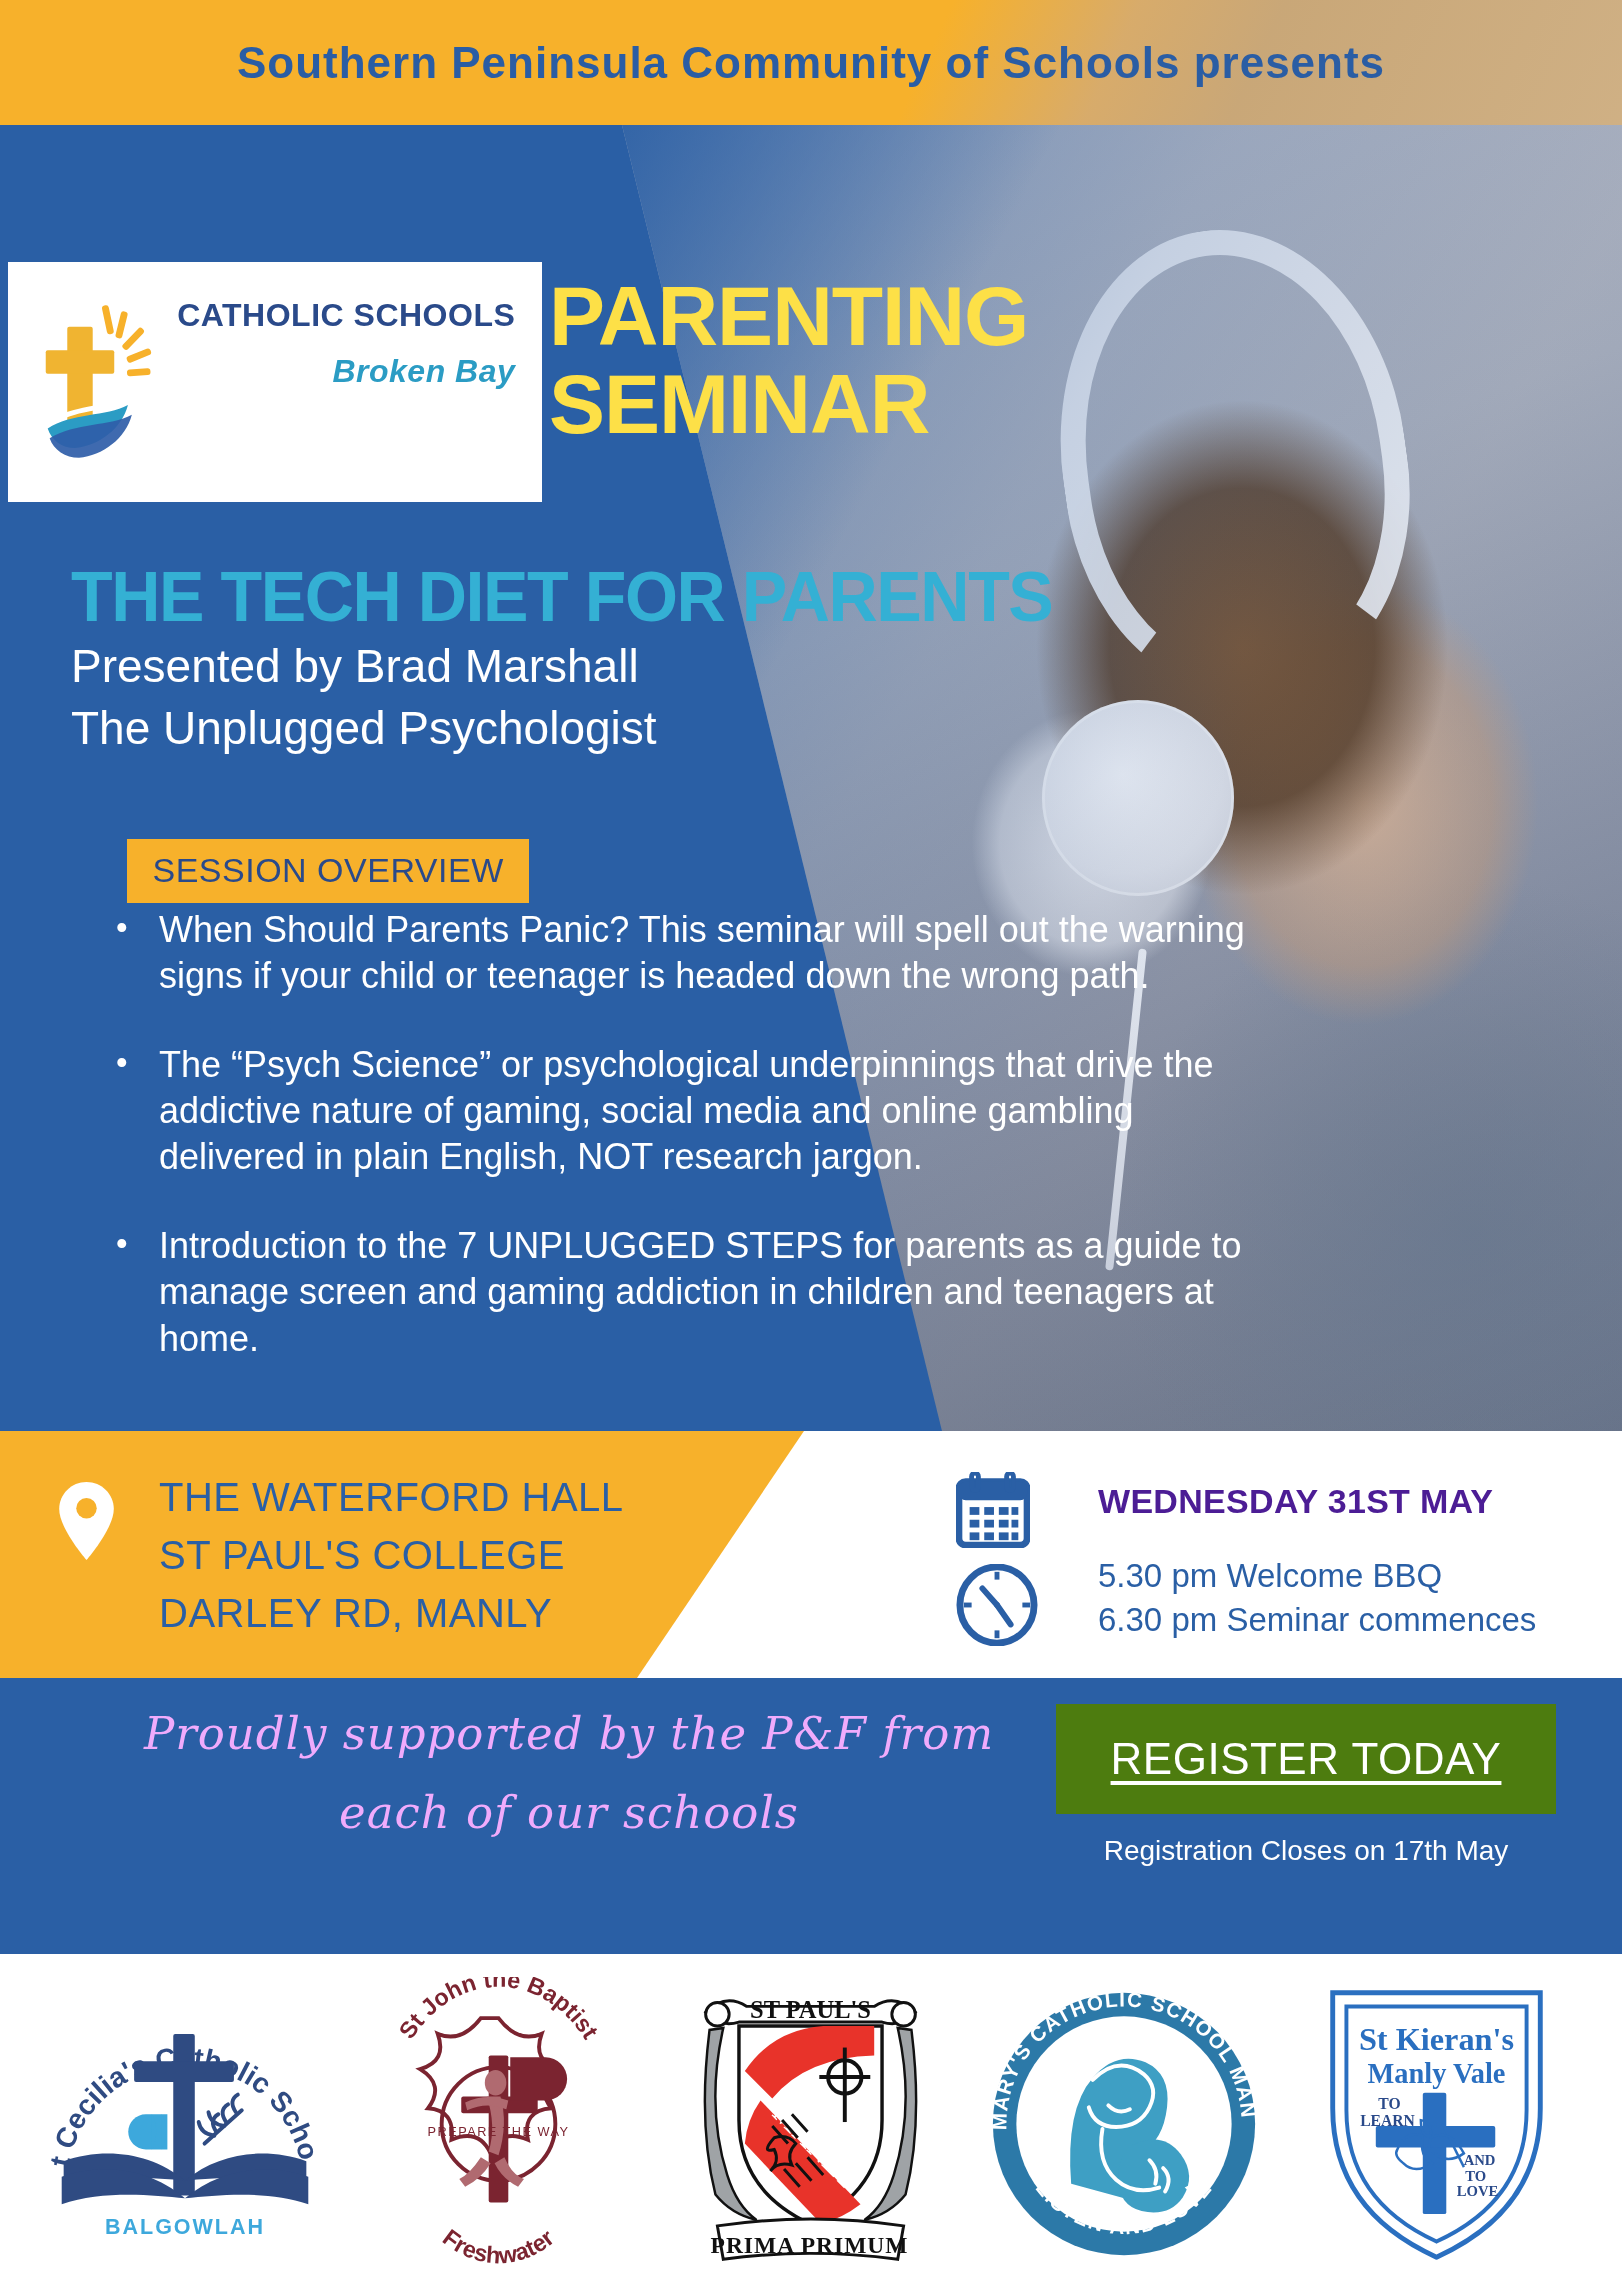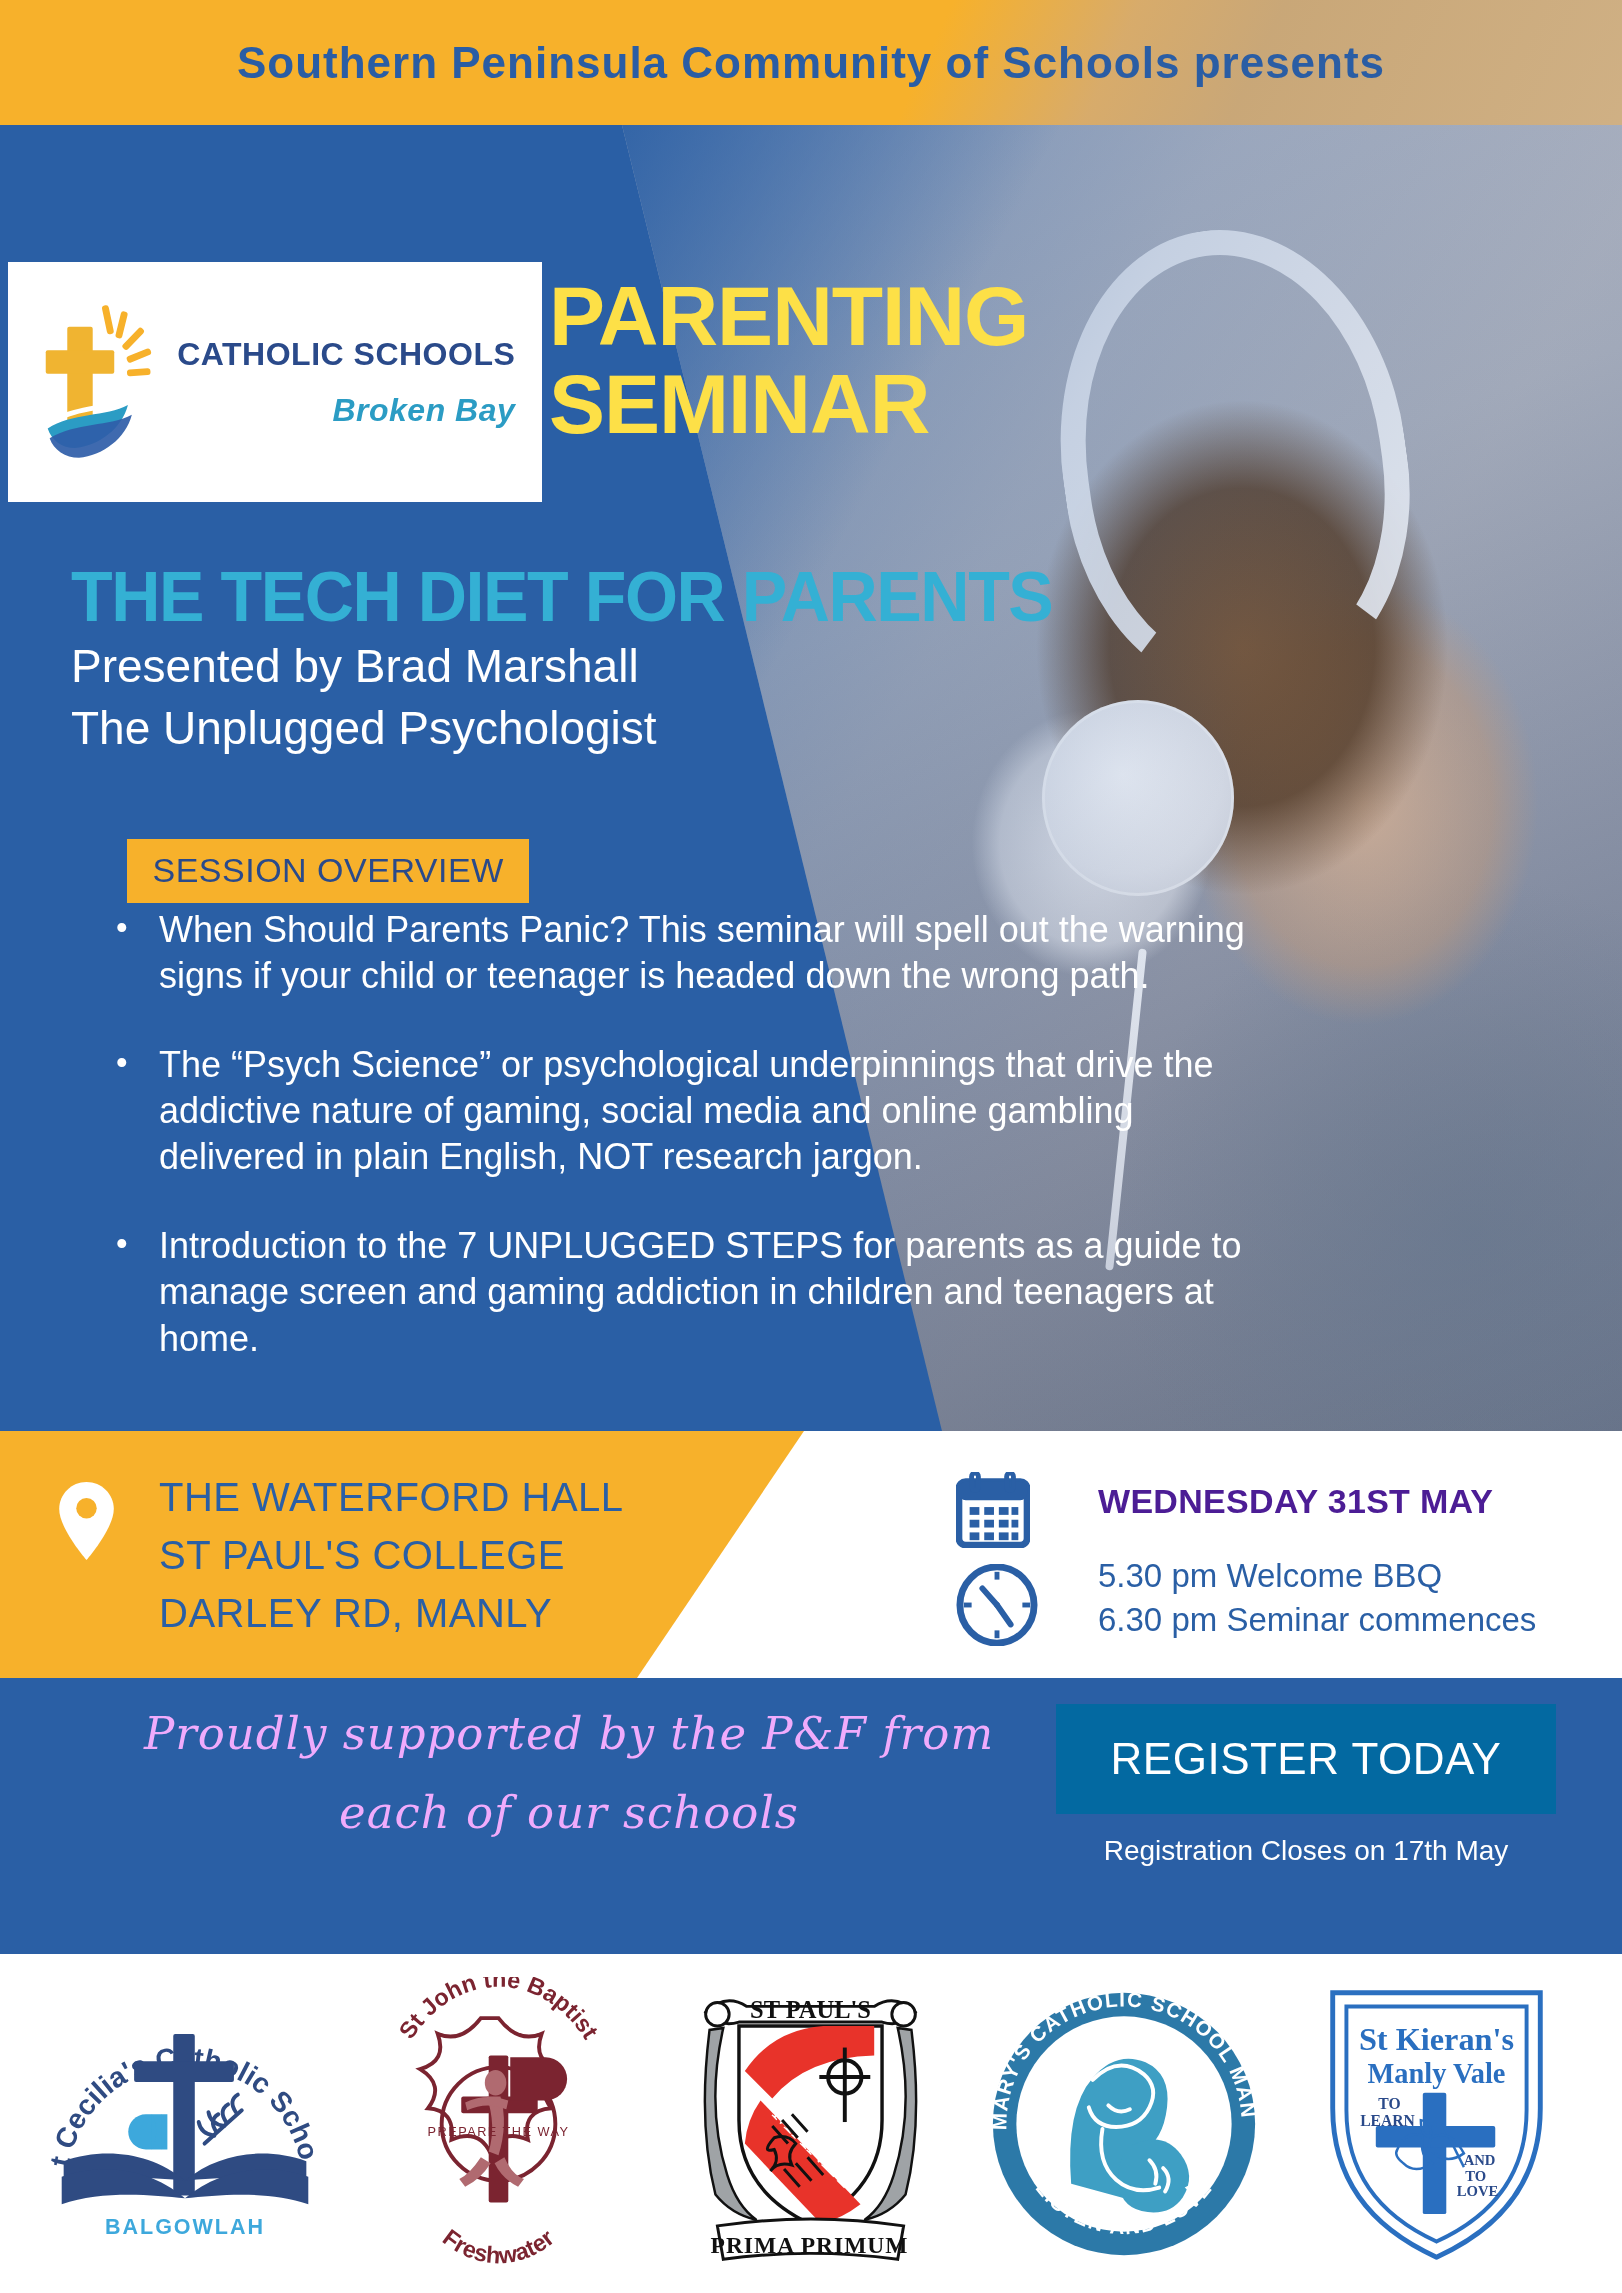--- a/index.html
+++ b/index.html
@@ -76,21 +76,21 @@
     background:linear-gradient(180deg,#eceef3,#d4d7e0);
     transform:rotate(6deg);border-radius:5.9px;
   }
 
   
   .logobox{
     position:absolute;left:7.8px;top:137px;width:534px;height:240px;
     background:#ffffff;
     display:flex;align-items:center;justify-content:center;
   }
-  .logo-wrap{display:flex;align-items:center;gap:5.9px;}
+  .logo-wrap{display:flex;gap:5.9px;}
   .logo-mark{position:relative;width:137px;height:167px;}
   .logo-text{display:flex;flex-direction:column;align-items:flex-end;line-height:1.0;}
   .logo-line1{font-size:32px;font-weight:bold;color:#2A4A8A;letter-spacing:0.5px;}
   .logo-line2{font-size:32px;font-weight:bold;font-style:italic;color:#2B9CC4;letter-spacing:0.5px;margin-top:24px;}
 
   
   .hero-title{
     position:absolute;left:549px;top:147px;width:745px;
     color:#fde047;font-size:84px;font-weight:bold;line-height:1.05;
     letter-spacing:-1px;
@@ -160,24 +160,24 @@
   .script{
     position:absolute;left:118px;top:17px;width:902px;
     color:#f0abfc;text-align:center;
     font-family:"DejaVu Serif", serif;
     font-style:italic;font-size:45px;line-height:1.75;
     letter-spacing:1px;
   }
   .script .l2{display:block;}
   .register-btn{
     position:absolute;left:1056px;top:25.5px;width:500px;height:110px;
-    background:#0369a1;
+    background:#4d7c0f;
     display:flex;align-items:center;justify-content:center;
     color:#ffffff;font-size:44px;letter-spacing:0.5px;
-    text-underline-offset:6.9px;
+    text-decoration:underline;text-underline-offset:6.9px;
   }
   .reg-closes{
     position:absolute;left:1056px;top:157px;width:500px;
     text-align:center;color:#ffffff;font-size:28px;
   }
 
   
   .footer{
     position:absolute;left:0;top:1954px;width:1622px;height:339px;
     background:#ffffff;

